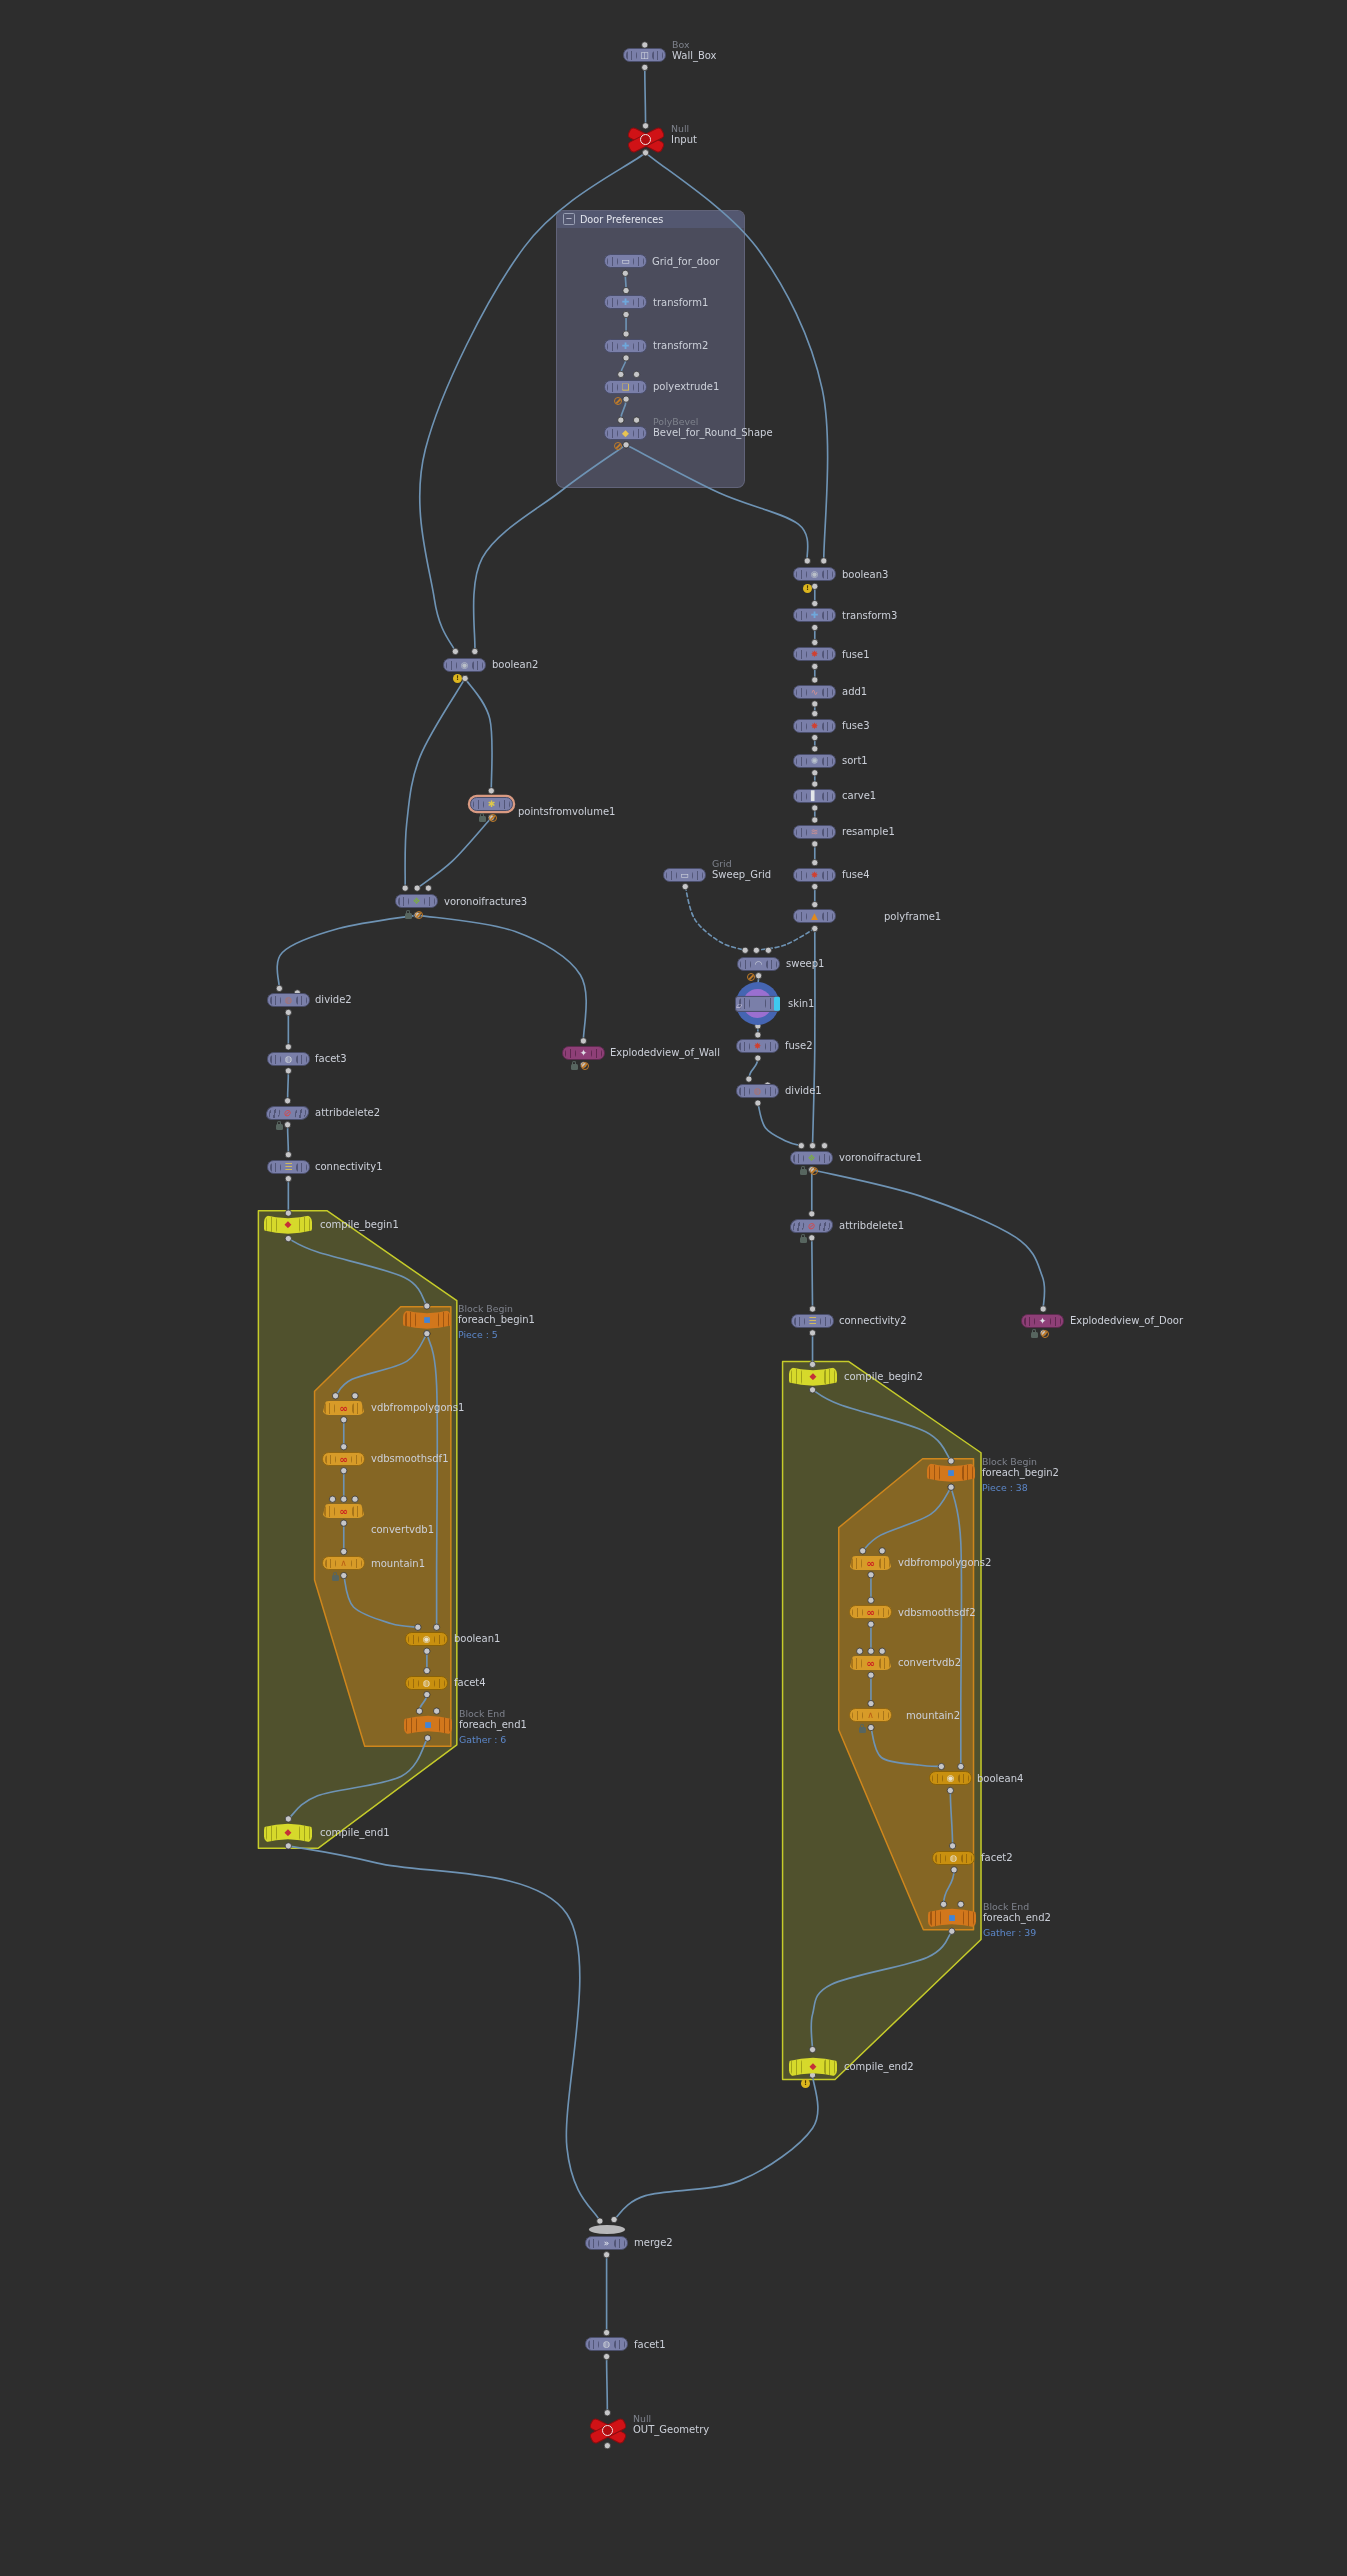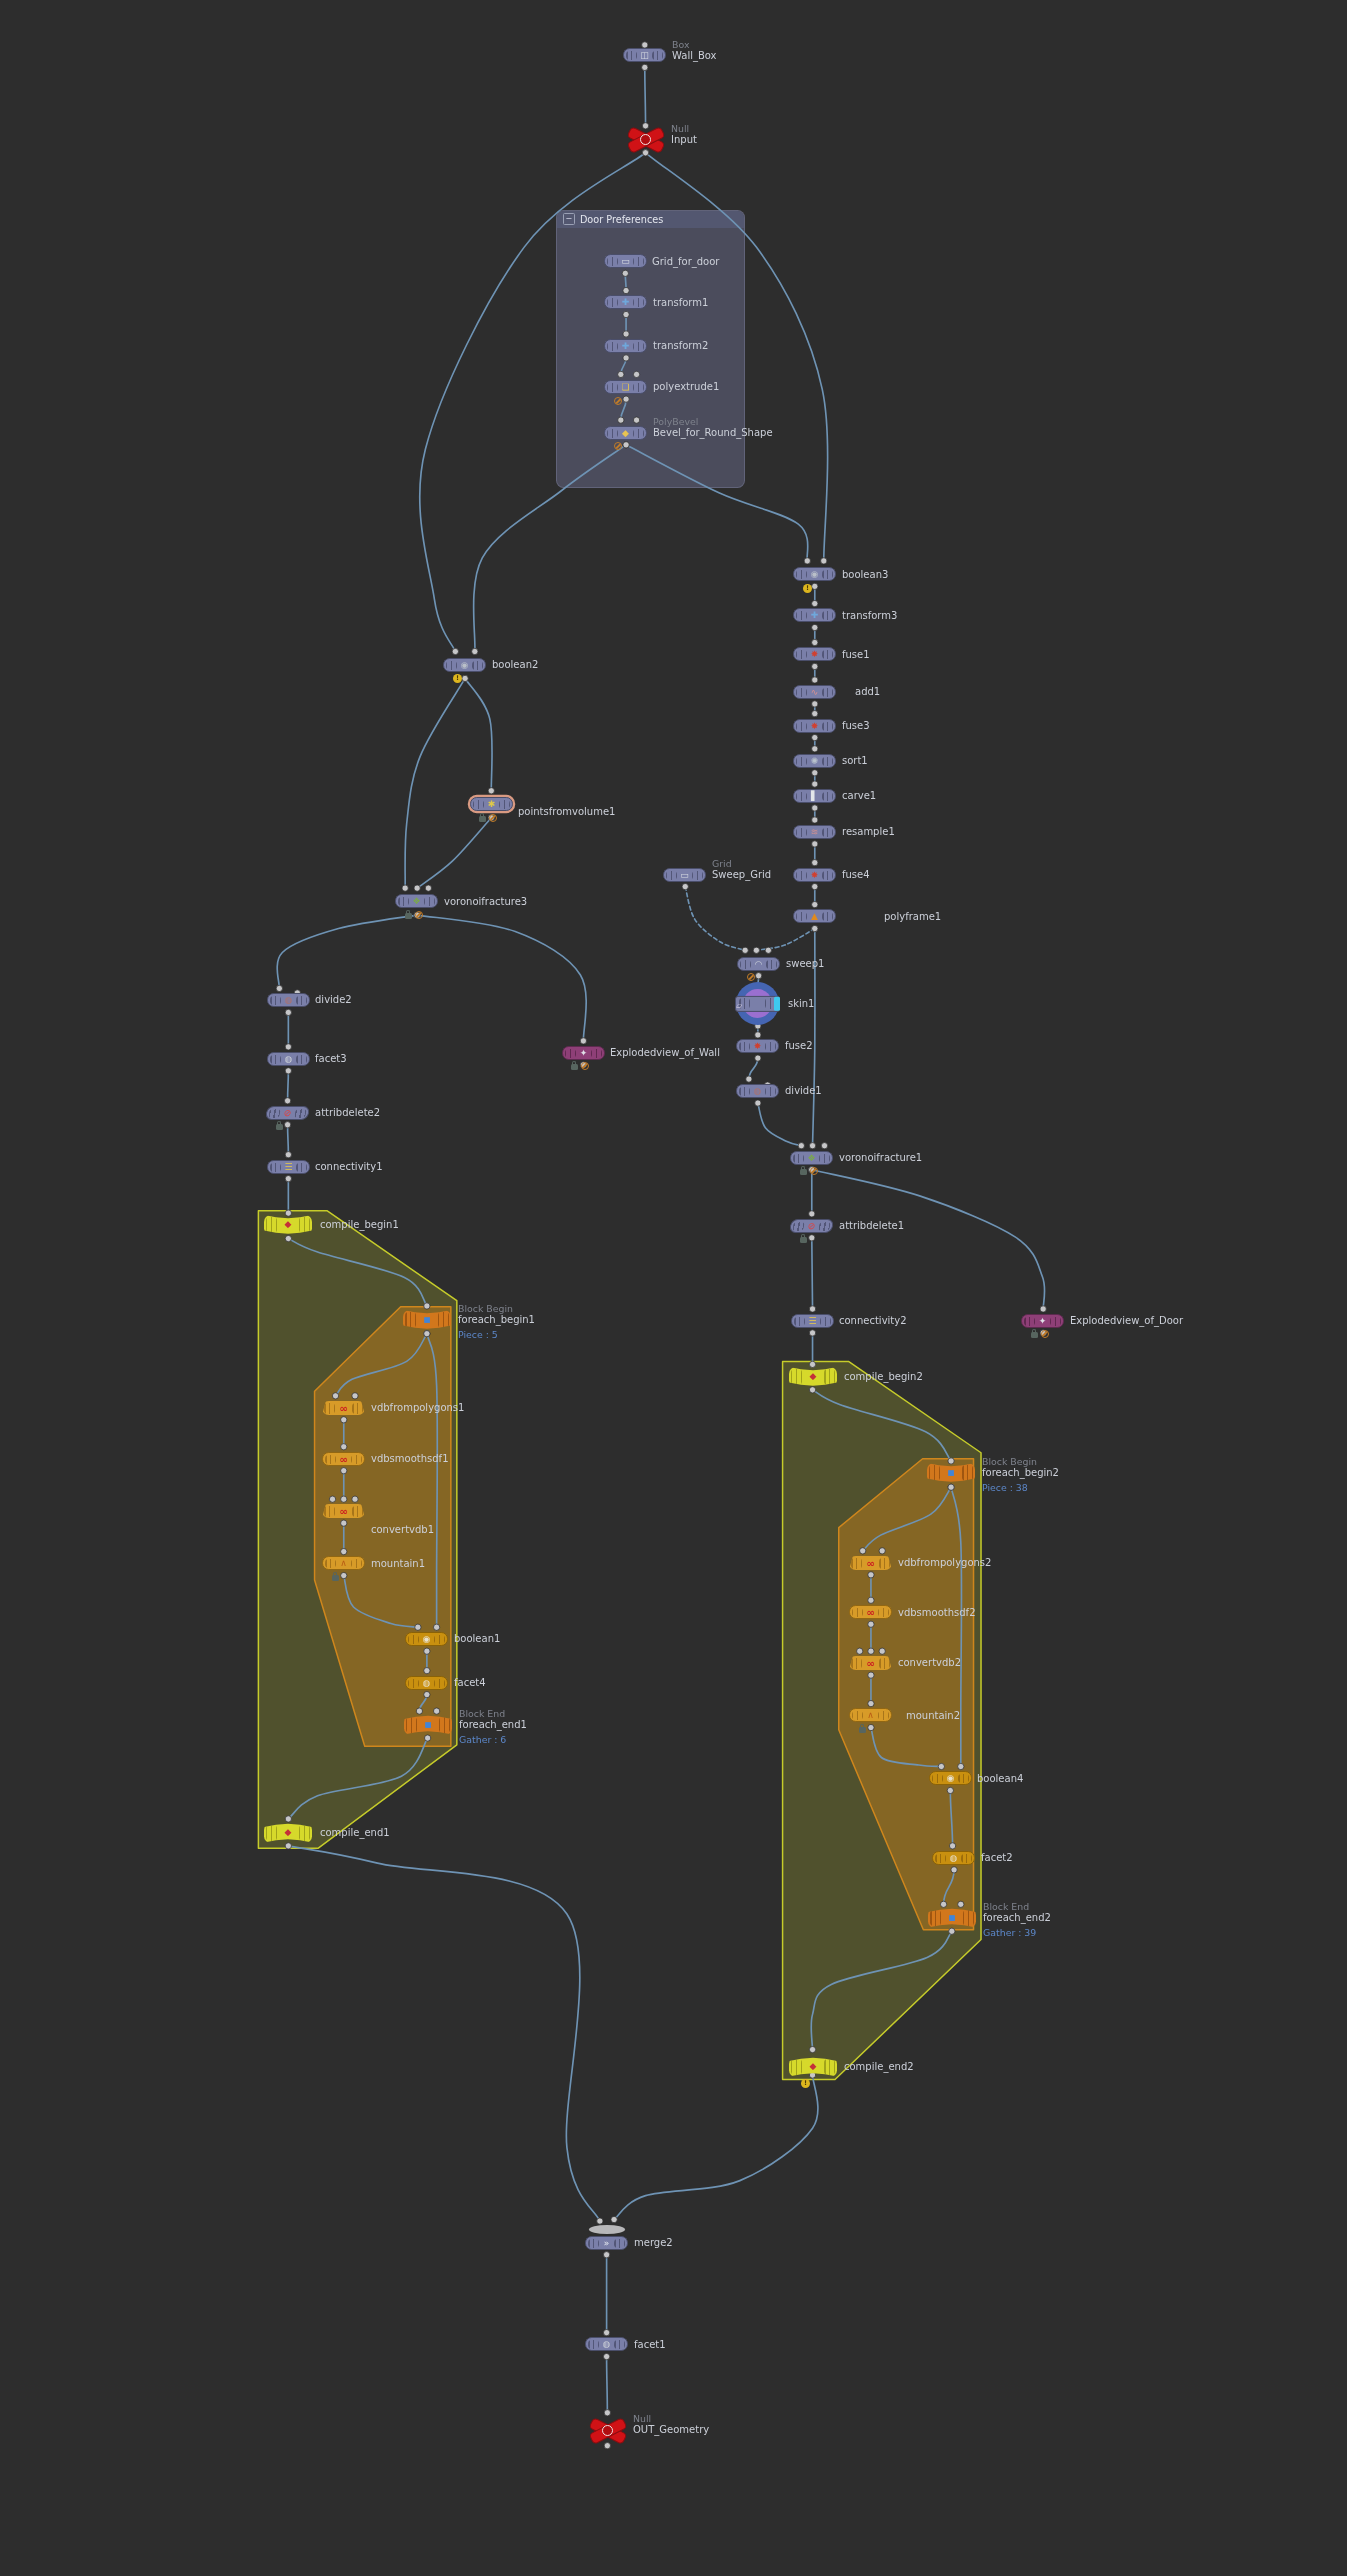--- a/index.html
+++ b/index.html
@@ -363,21 +363,21 @@
         <div class="stripes sL"></div>
         <div class="stripes sR"></div>
         <span class="nicon" style="color: rgb(208, 64, 48);">✸</span>
       </div>
       <div class="lbl" style="left: 842px; top: 648px;"><span>fuse1</span></div>
       <div class="node slate" style="left: 793px; top: 685px; width: 43px; height: 14.2px;">
         <div class="stripes sL"></div>
         <div class="stripes sR"></div>
         <span class="nicon" style="color: rgb(216, 144, 144);">∿</span>
       </div>
-      <div class="lbl" style="left: 842px; top: 685px; margin-left: 13px;"><span>add1</span></div>
+      <div class="lbl" style="left: 842px; top: 685px;"><span>add1</span></div>
       <div class="node slate" style="left: 793px; top: 719px; width: 43px; height: 14.2px;">
         <div class="stripes sL"></div>
         <div class="stripes sR"></div>
         <span class="nicon" style="color: rgb(208, 64, 48);">✸</span>
       </div>
       <div class="lbl" style="left: 842px; top: 719px;"><span>fuse3</span></div>
       <div class="node slate" style="left: 793px; top: 754px; width: 43px; height: 14.2px;">
         <div class="stripes sL"></div>
         <div class="stripes sR"></div>
         <span class="nicon" style="color: rgb(185, 194, 204);">✺</span>

